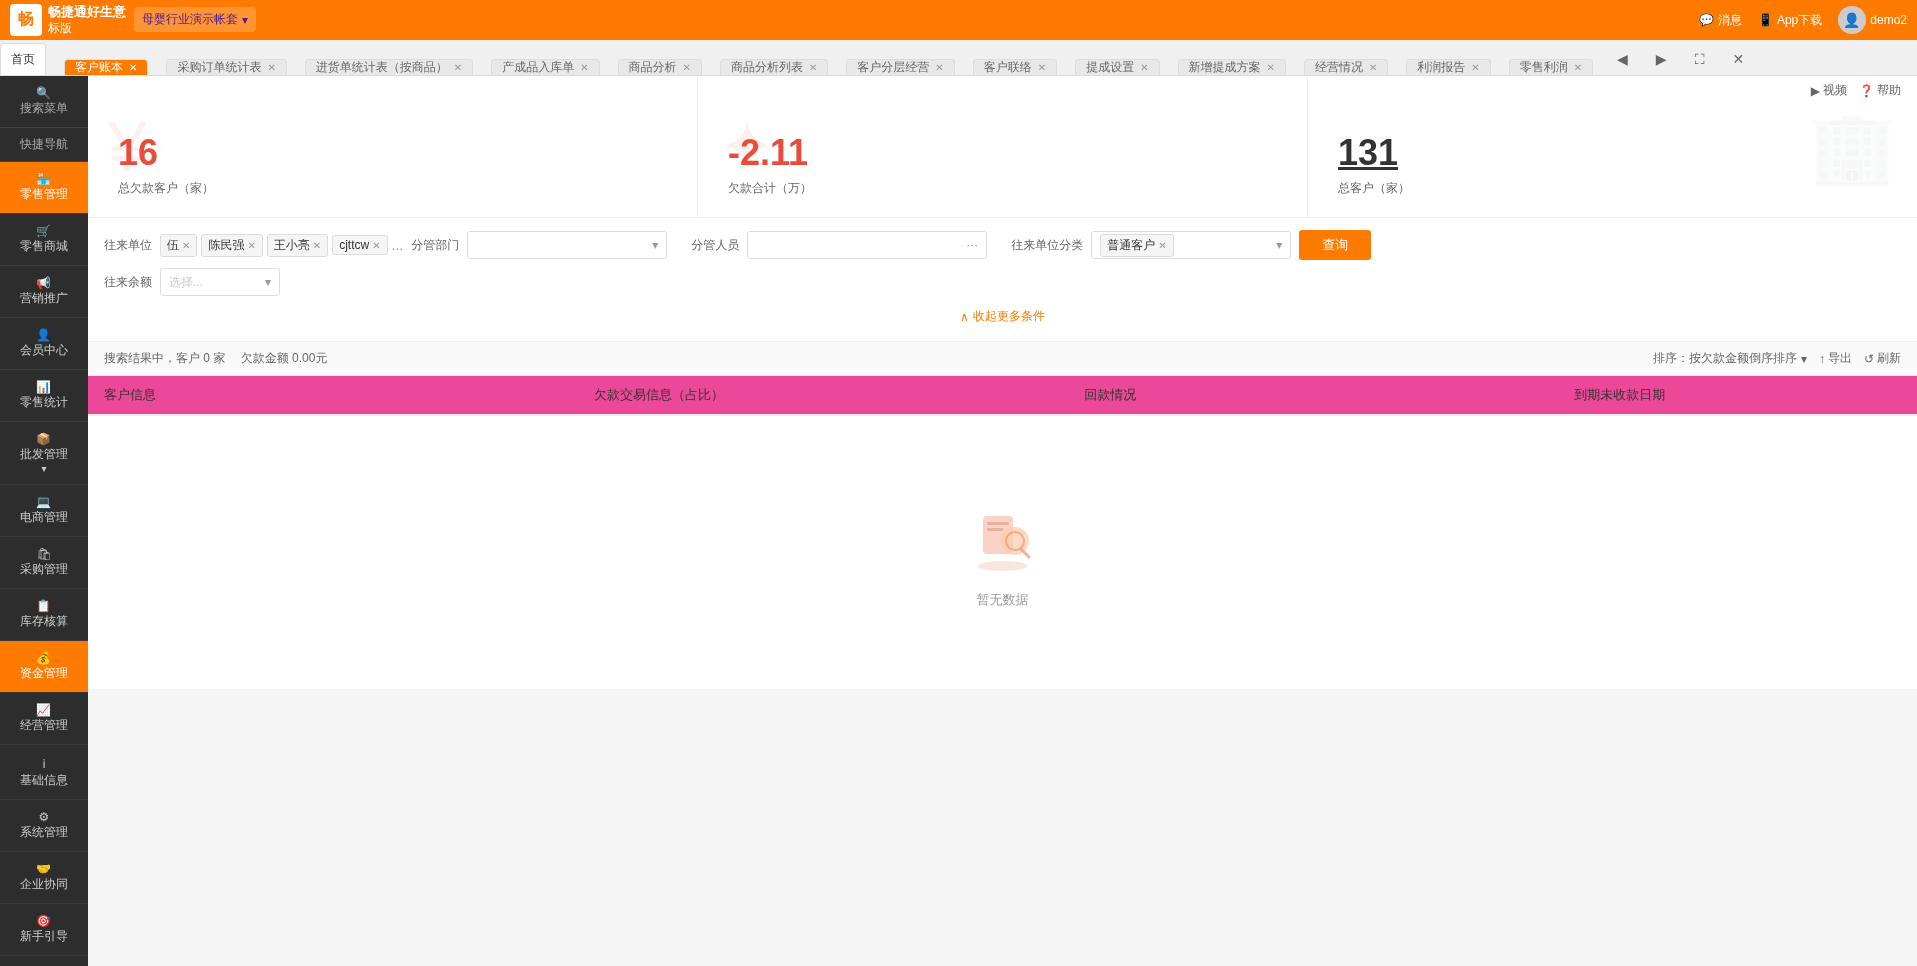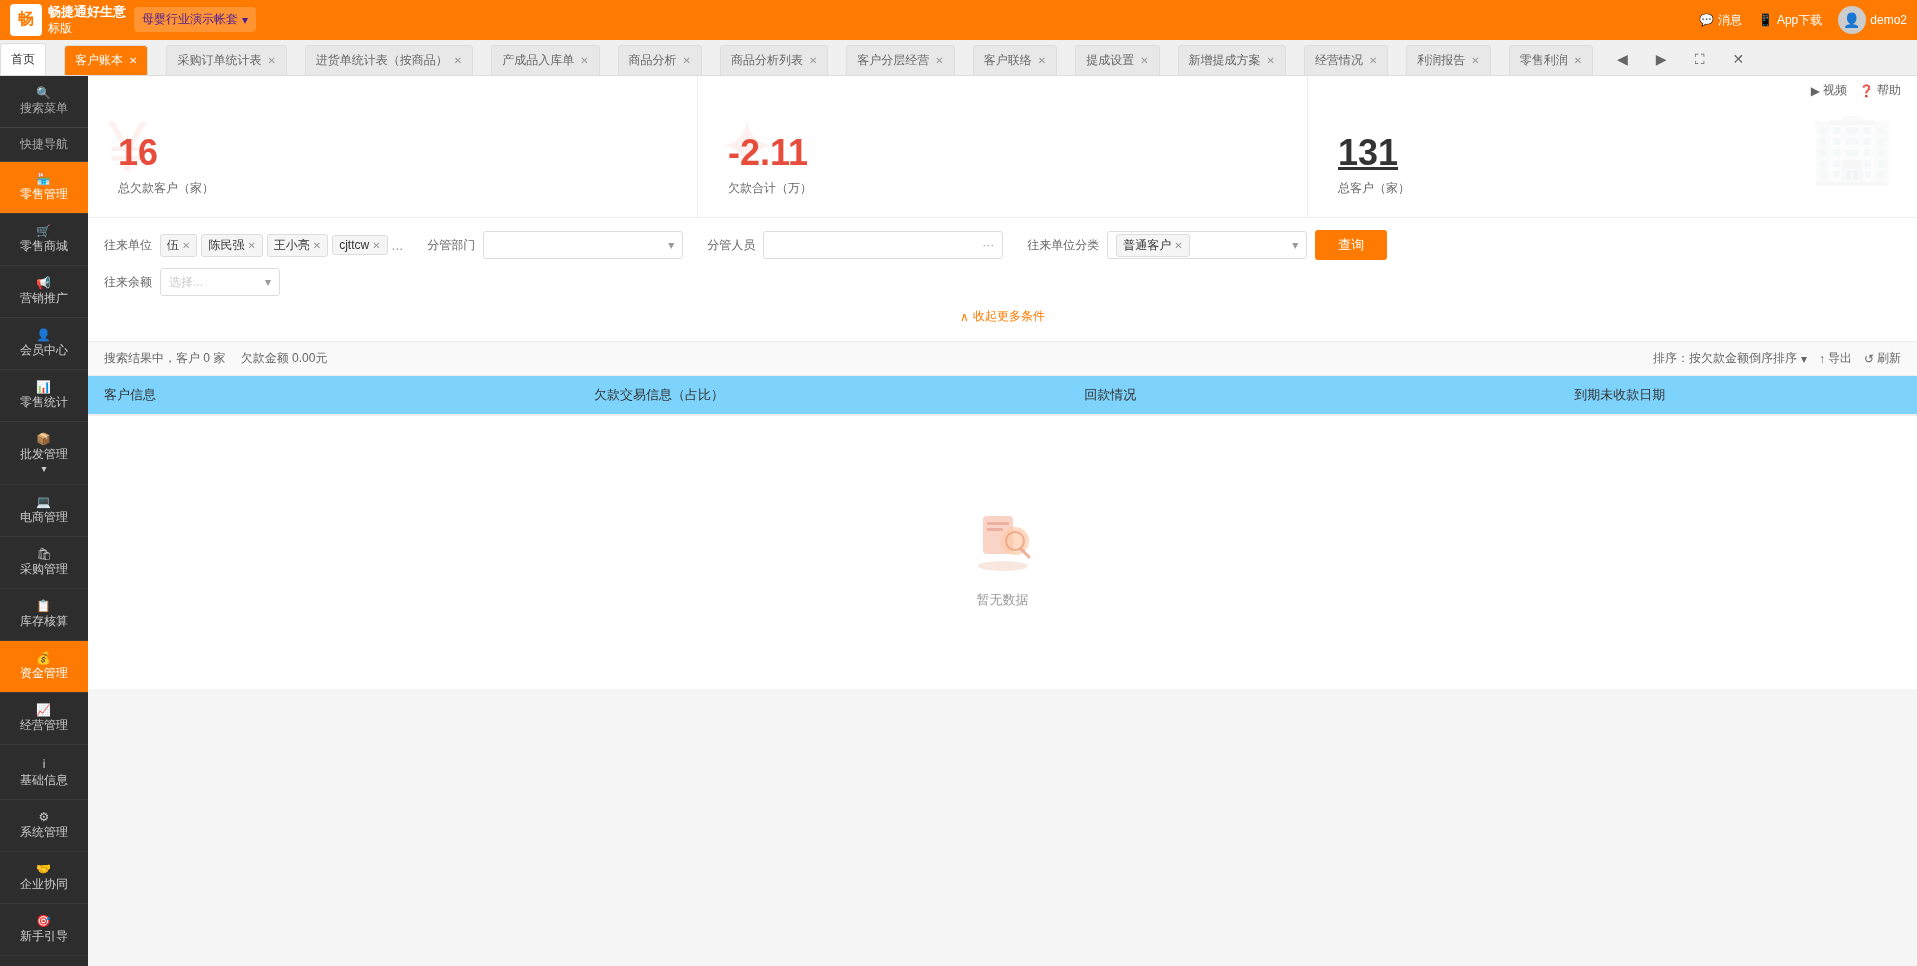--- a/index.html
+++ b/index.html
@@ -18,21 +18,21 @@
     .logo-icon { width: 32px; height: 32px; background: white; border-radius: 4px; display: flex; align-items: center; justify-content: center; color: #ff7a00; font-weight: bold; font-size: 16px; }
     .logo-text { color: white; font-size: 12px; line-height: 1.3; }
     .logo-text .line1 { font-size: 13px; font-weight: bold; }
     .enterprise-selector { display: flex; align-items: center; gap: 4px; background: rgba(255,255,255,0.2); border-radius: 4px; padding: 4px 8px; color: #4c1d95; font-size: 12px; cursor: pointer; }
     .top-right { display: flex; align-items: center; gap: 16px; }
     .top-right-item { display: flex; align-items: center; gap: 4px; color: white; font-size: 12px; cursor: pointer; }
     .avatar { width: 28px; height: 28px; border-radius: 50%; background: #ccc; overflow: hidden; display: flex; align-items: center; justify-content: center; font-size: 14px; }
 
     
     .tab-bar { height: 36px; background: #f0f0f0; border-bottom: 1px solid #ddd; display: flex; align-items: flex-end; overflow: hidden; flex-shrink: 0; gap: 16px; }
-    .tab { height: 30px; display: flex; align-items: center; padding: 0 10px; font-size: 12px; cursor: pointer; border: 1px solid #ddd; border-bottom: none; background: #e8e8e8; margin-right: 2px; border-radius: 4px 4px 0 0; color: #666; white-space: nowrap; gap: 4px; }
+    .tab { height: 16px; display: flex; align-items: center; padding: 0 10px; font-size: 12px; cursor: pointer; border: 1px solid #ddd; border-bottom: none; background: #e8e8e8; margin-right: 2px; border-radius: 4px 4px 0 0; color: #666; white-space: nowrap; gap: 4px; }
     .tab.active { background: white; color: #333; height: 32px; }
     .tab.colored { background: #ff7a00; color: white; }
     .tab-close { font-size: 10px; margin-left: 2px; color: #999; }
     .tab.colored .tab-close { color: white; }
     .tab-nav-btn { padding: 0 6px; cursor: pointer; color: #666; font-size: 14px; display: flex; align-items: center; height: 32px; }
 
     
     .search-menu { padding: 10px 0; text-align: center; color: #aaa; font-size: 12px; cursor: pointer; border-bottom: 1px solid #444; }
     .sidebar-item { padding: 10px 0; text-align: center; color: #ccc; font-size: 12px; cursor: pointer; border-bottom: 1px solid #3a3a3a; }
     .sidebar-item.active { background: #ff7a00; color: white; }
@@ -68,21 +68,21 @@
     .query-btn { background: #ff7a00; color: white; border: none; border-radius: 3px; padding: 6px 23px; font-size: 13px; cursor: pointer; }
 
     
     .result-bar { display: flex; align-items: center; justify-content: space-between; padding: 8px 16px; background: #f9f9f9; border-bottom: 1px solid #eee; font-size: 12px; color: #666; }
     .result-actions { display: flex; align-items: center; gap: 12px; }
     .sort-select { display: flex; align-items: center; gap: 4px; cursor: pointer; }
     .action-btn { display: flex; align-items: center; gap: 3px; cursor: pointer; color: #666; }
 
     
     .table-area { background: white; }
-    .table-header { display: grid; grid-template-columns: 3fr 3fr 3fr 2fr; padding: 10px 16px; border-bottom: 2px solid #eee; background: #7dd3fc; }
+    .table-header { display: grid; grid-template-columns: 3fr 3fr 3fr 2fr; padding: 10px 16px; border-bottom: 2px solid #eee; background: #ec4899; }
     .table-header div { font-size: 13px; color: #333; font-weight: 500; }
 
     
     .empty-state { display: flex; flex-direction: column; align-items: center; justify-content: center; padding: 80px 20px; }
     .empty-text { color: #999; font-size: 13px; }
   </style>
 </head>
 <body>
 
 <div class="app-container">
@@ -303,21 +303,21 @@
               <span>王小亮</span>
               <span class="remove">✕</span>
             </div>
             <div class="filter-tag">
               <span>cjttcw</span>
               <span class="remove">✕</span>
             </div>
             <span class="filter-more">...</span>
           </div>
 
-          <span class="filter-label" style="margin-left:16px;">分管部门</span>
+          <span class="filter-label" style="">分管部门</span>
           <div class="filter-select filter-select-wide">
             <span style="color:#ccc;"></span>
             <span style="color:#999;">▾</span>
           </div>
 
           <span class="filter-label" style="margin-left:16px;">分管人员</span>
           <div class="filter-select filter-select-wide" style="min-width:240px;">
             <span style="color:#ccc;"></span>
             <span style="color:#999;">···</span>
           </div>

